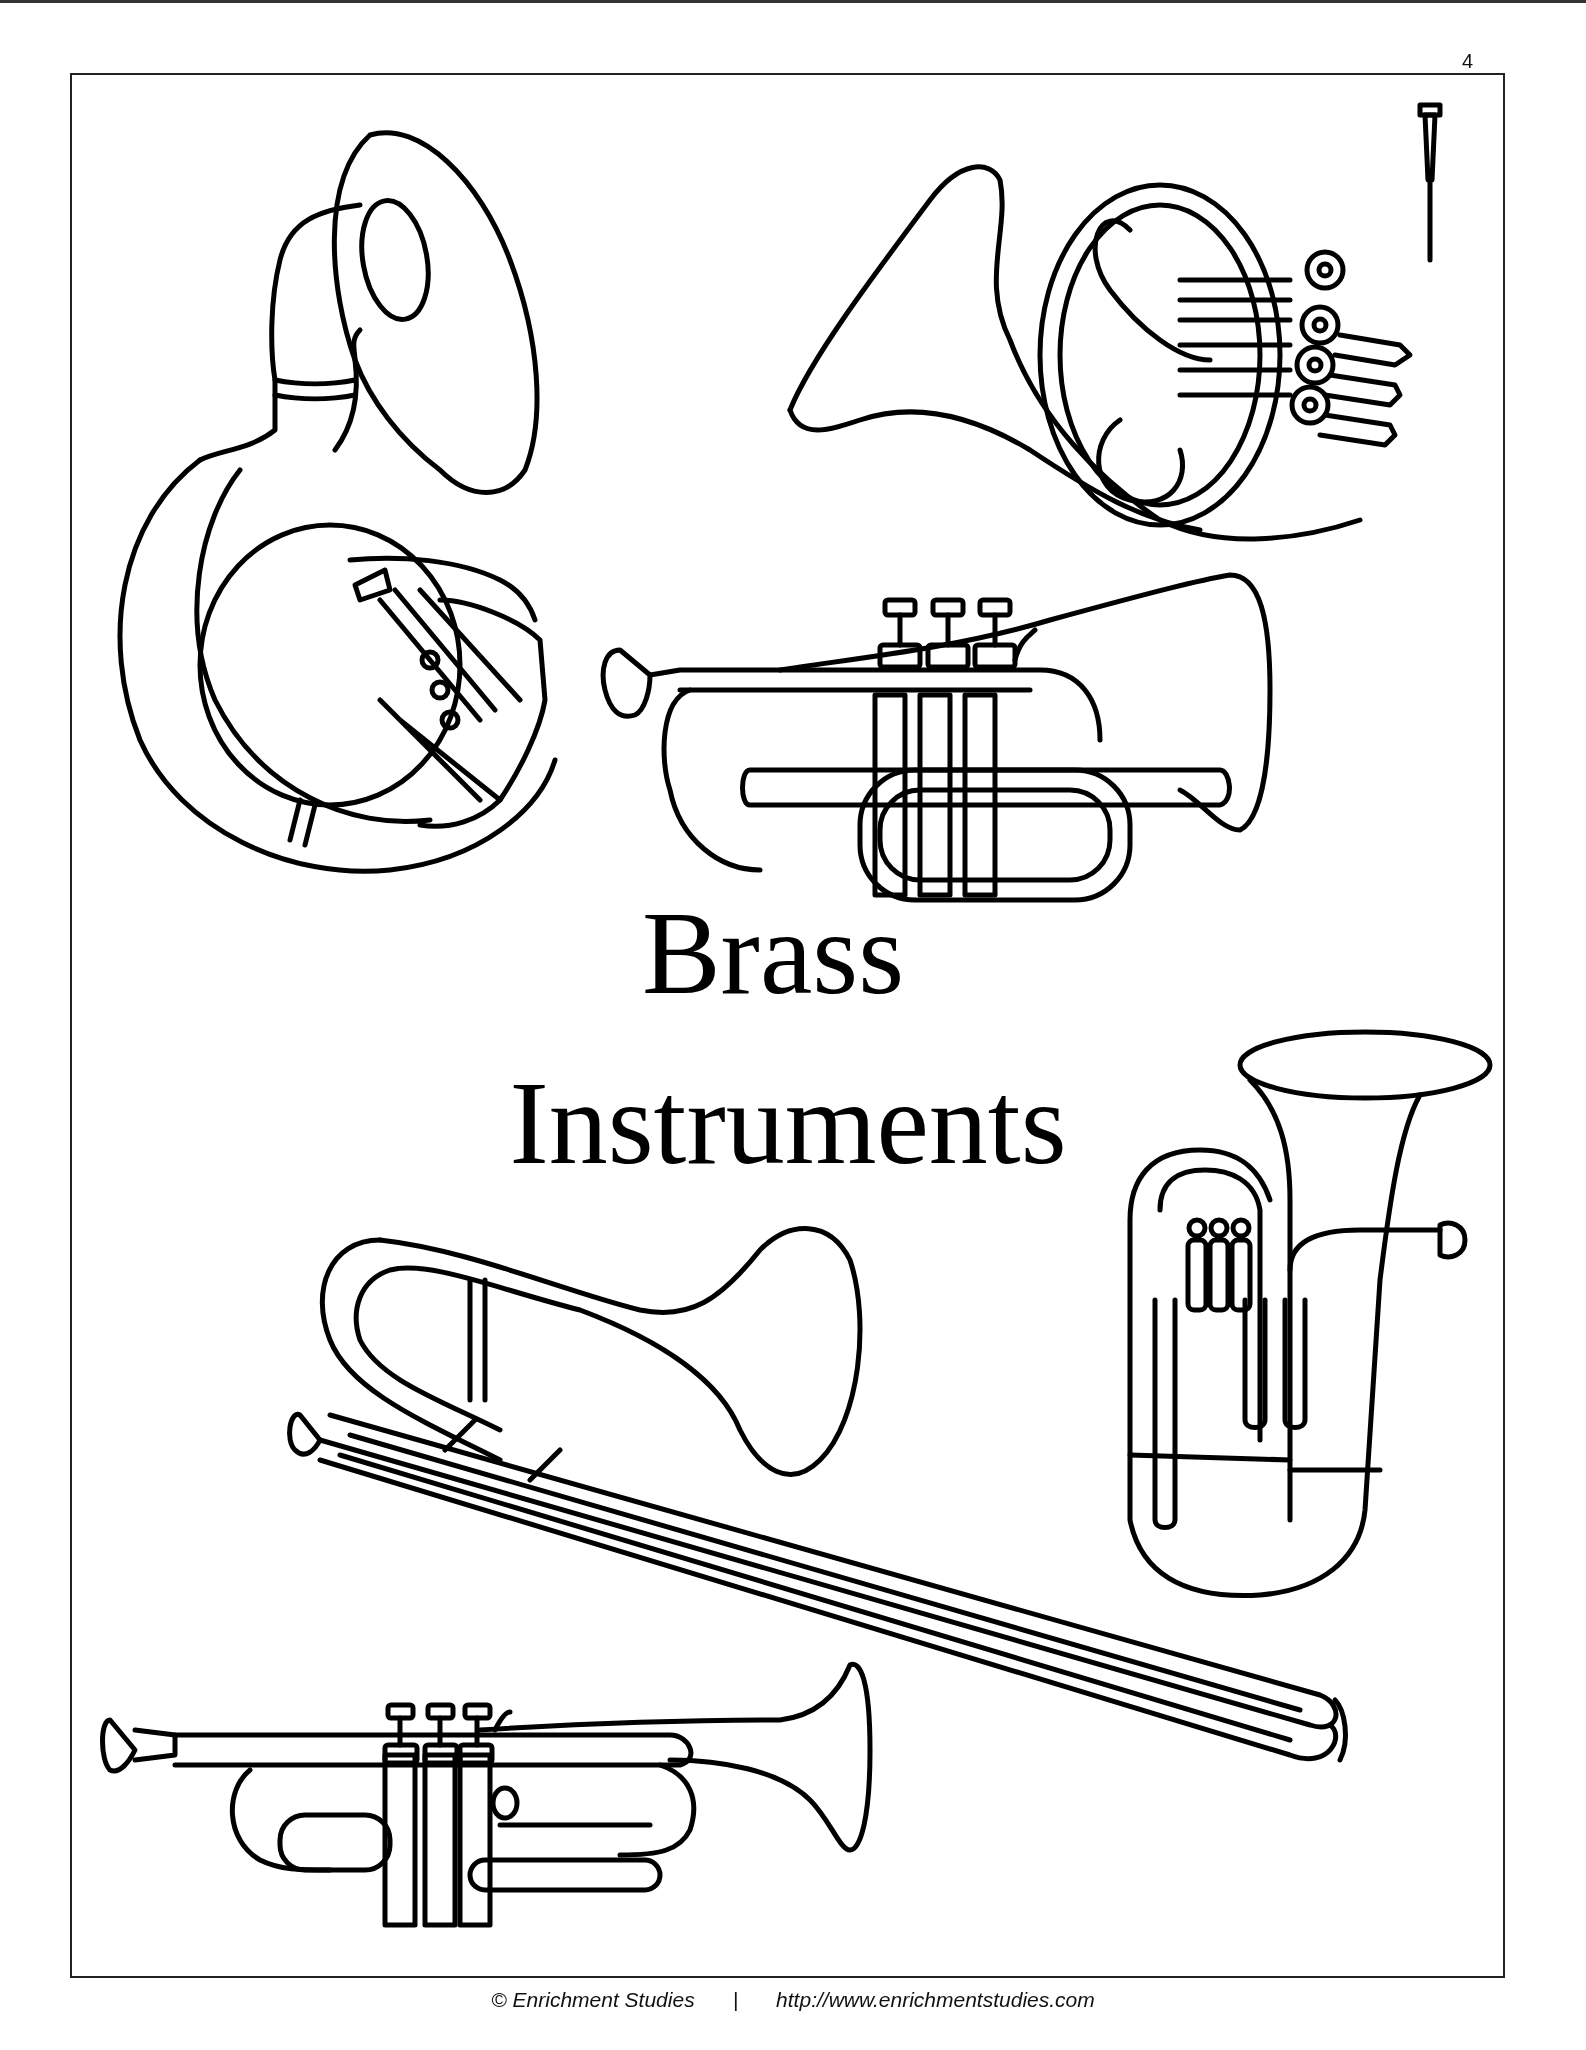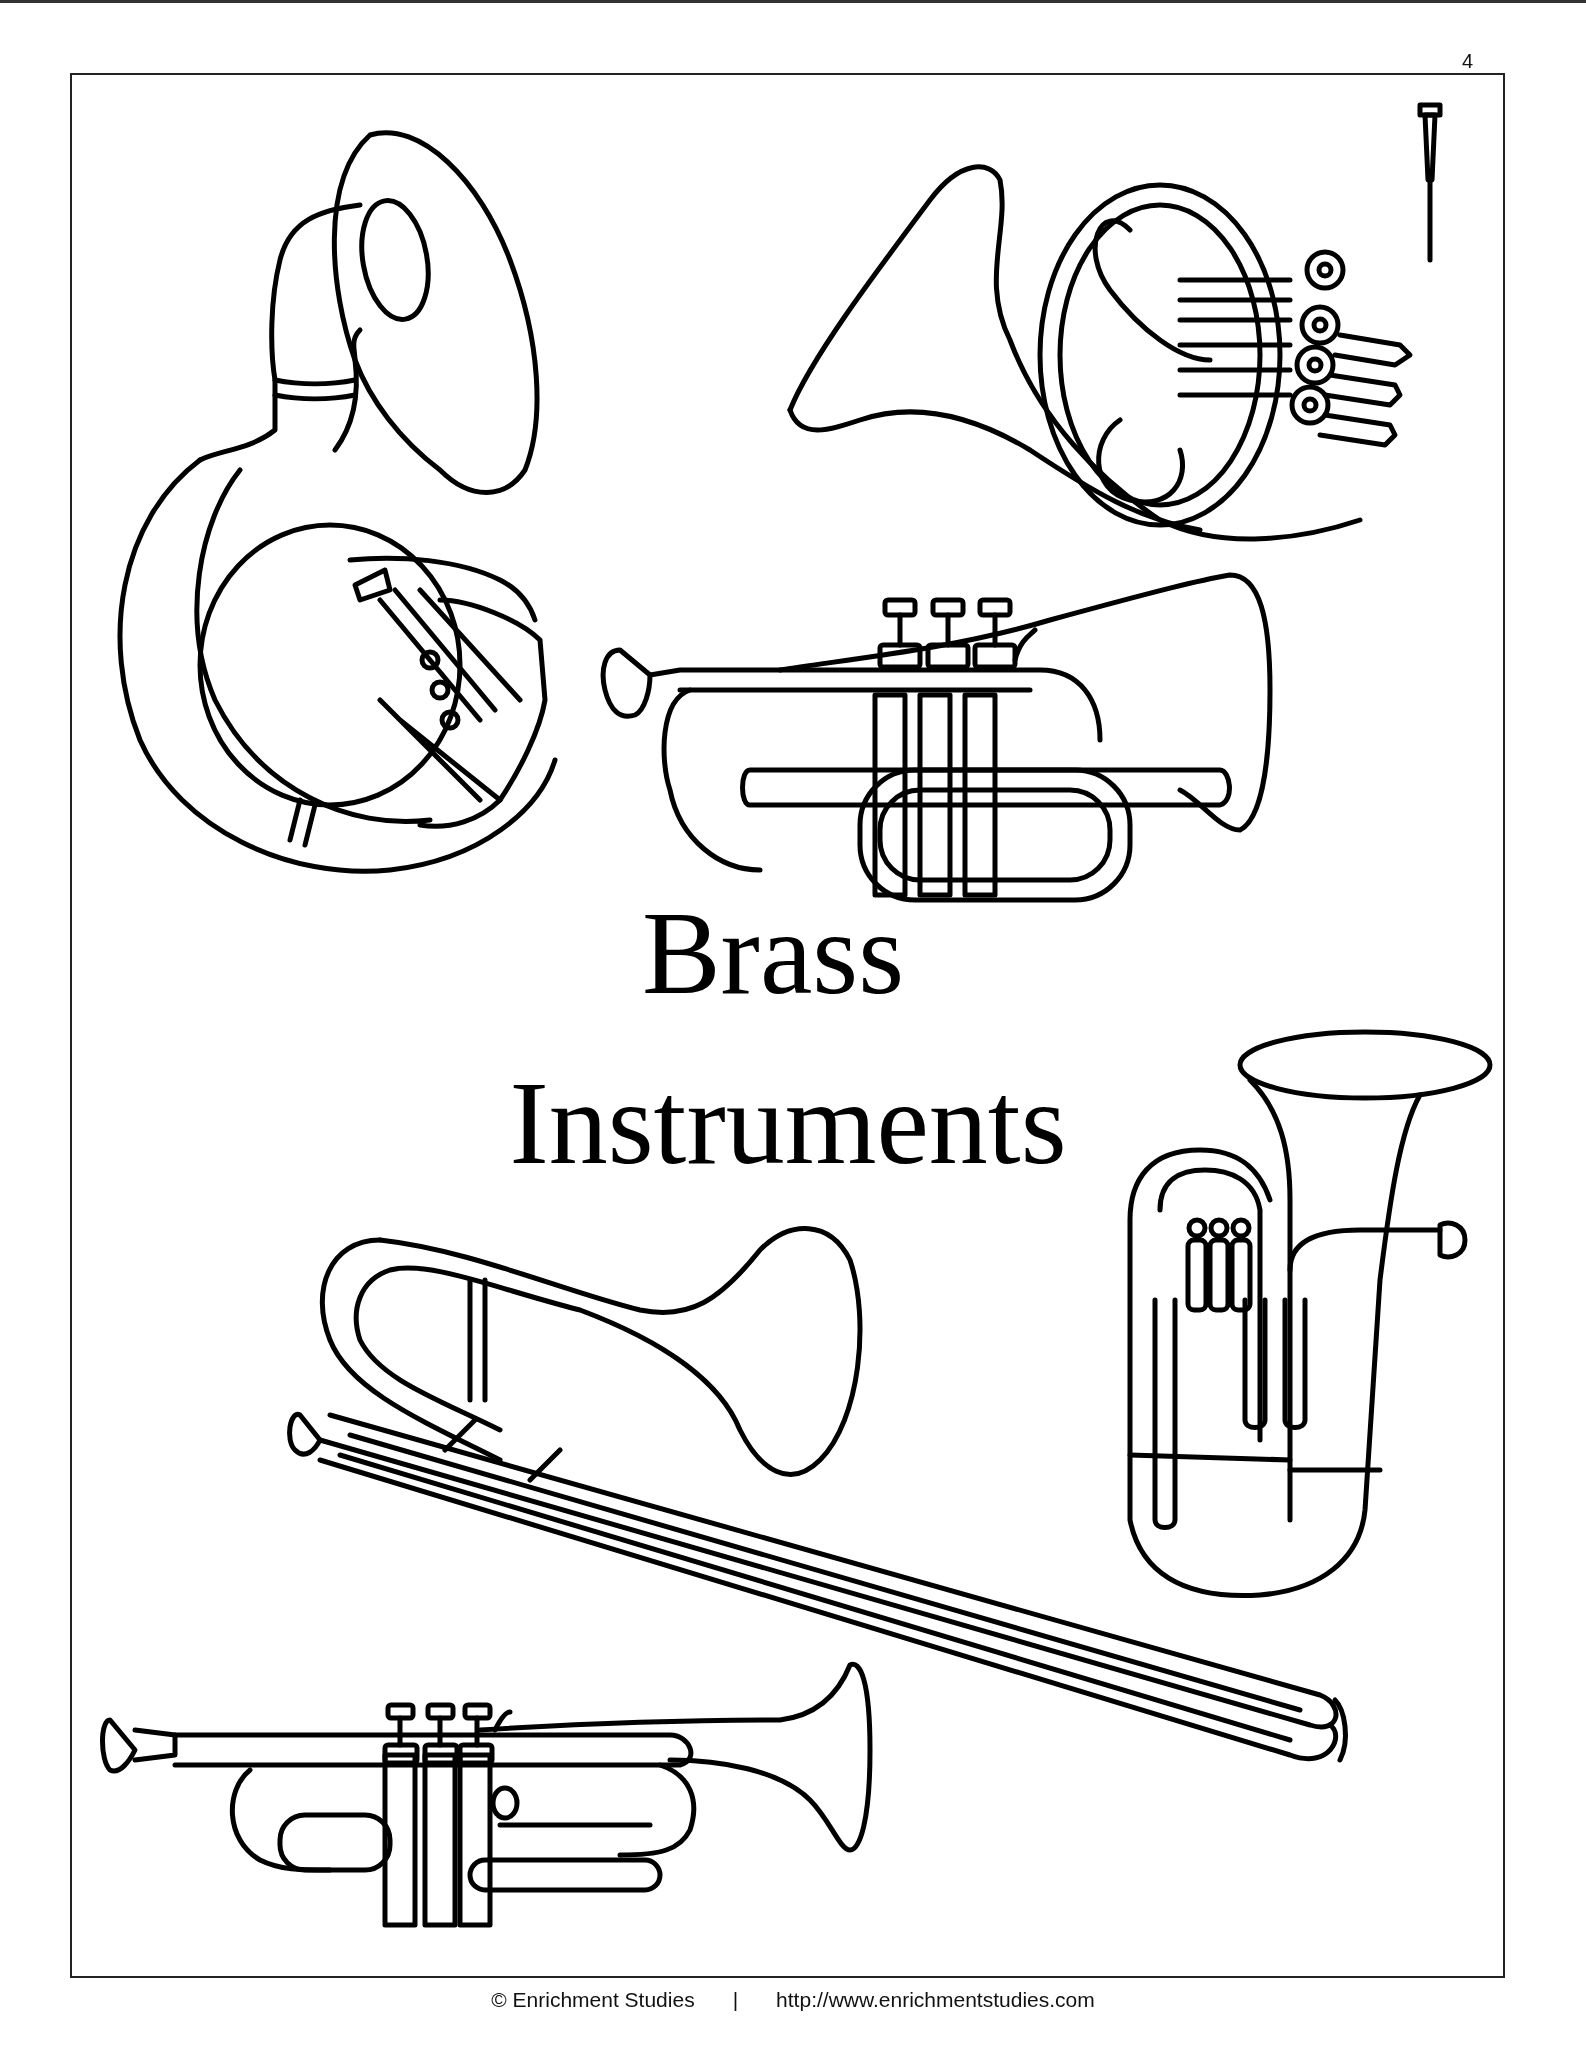--- a/index.html
+++ b/index.html
@@ -3,21 +3,21 @@
 <meta charset="utf-8">
 <style>
   html, body { margin:0; padding:0; background:#ffffff; }
   body { width:1586px; height:2050px; position:relative; overflow:hidden; font-family:"Liberation Sans", sans-serif; }
   .topbar { position:absolute; left:0; top:0; width:1586px; height:3px; background:#333; }
   .page-number { position:absolute; left:1462px; top:50px; font-size:20px; color:#111; font-family:"Liberation Sans", sans-serif; }
   .frame { position:absolute; left:70px; top:73px; width:1435px; height:1905px; border:2px solid #222; box-sizing:border-box; }
   .title { position:absolute; left:0; width:1586px; text-align:center; font-family:"Liberation Serif", serif; color:#000; font-size:118px; line-height:1; }
   .title.l1 { top:895px; left:-20px; }
   .title.l2 { top:1065px; left:-5px; }
-  .footer { position:absolute; left:0; top:1988px; width:1586px; text-align:center; font-size:21px; color:#111; font-family:"Liberation Sans", sans-serif; }
+  .footer { position:absolute; left:0; top:1988px; width:1586px; text-align:center; font-size:21px; color:#111; font-family:"Liberation Sans", sans-serif;font-style:italic; }
   .footer .sep { display:inline-block; margin:0 38px; }
   svg.art { position:absolute; left:0; top:0; width:1586px; height:2050px; }
   svg.art * { fill:none; stroke:#000; stroke-width:5; stroke-linejoin:round; stroke-linecap:round; }
 </style>
 </head>
 <body>
 
 <div class="topbar"></div>
 <div class="page-number">4</div>
 <div class="frame"></div>

